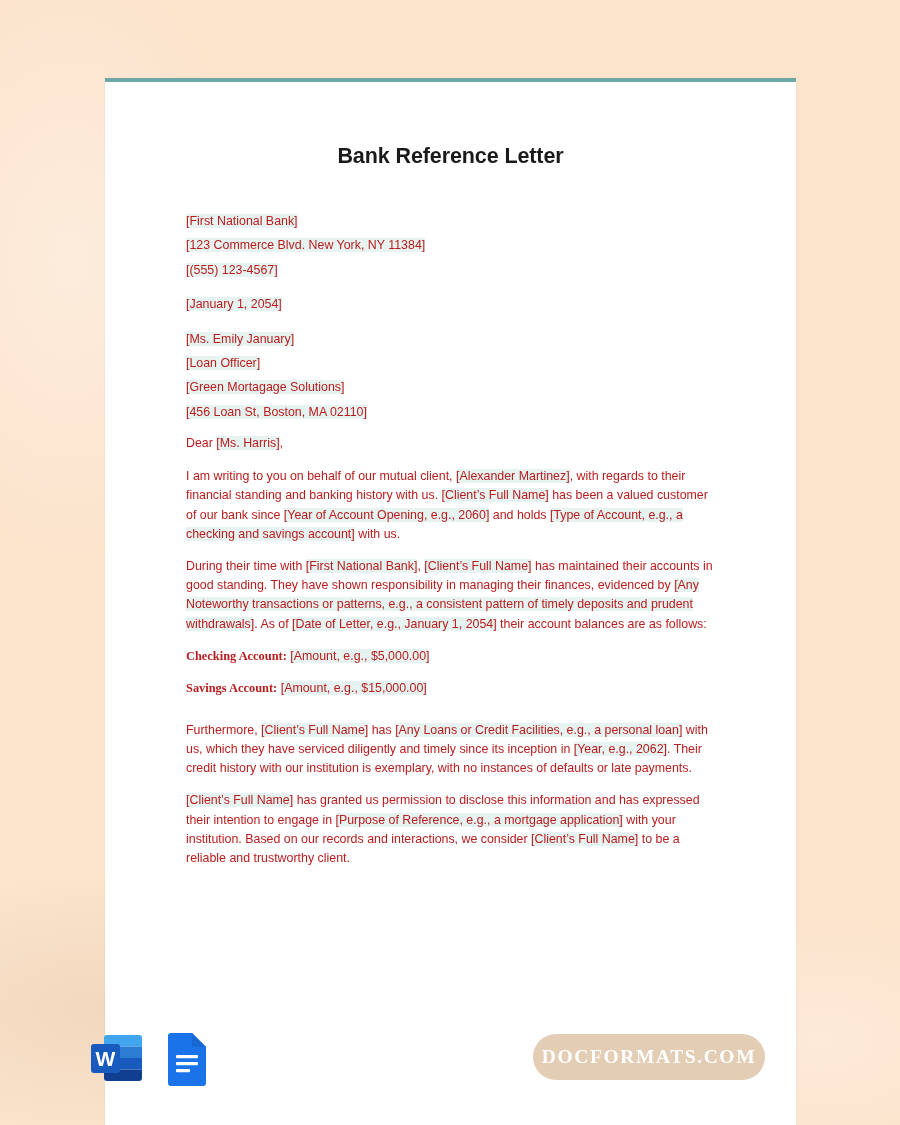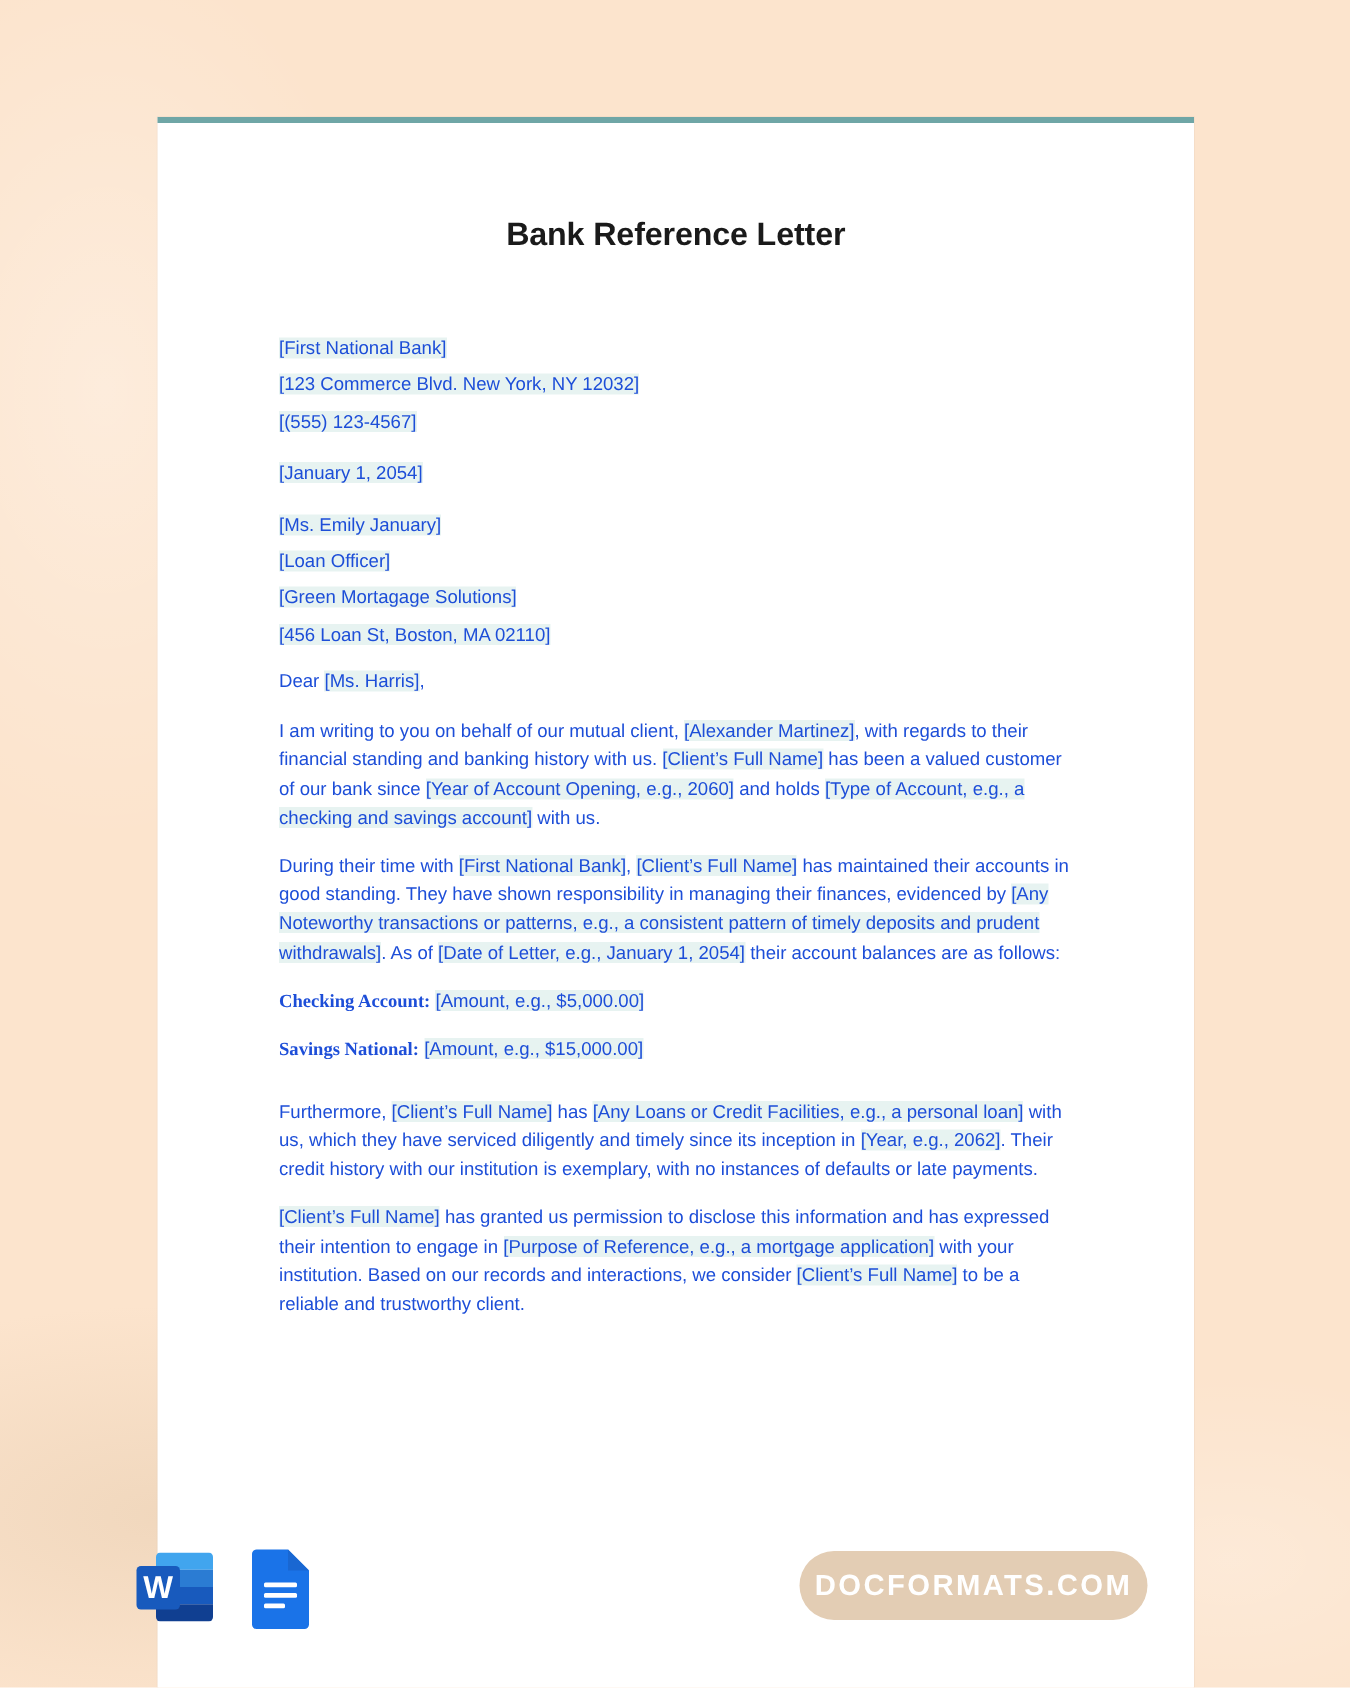--- a/index.html
+++ b/index.html
@@ -52,24 +52,24 @@
     font-size: 21.5px;
     font-weight: bold;
     color: #1a1a1a;
     letter-spacing: -0.1px;
     margin: 0;
     padding-top: 62px;
   }
 
   
   .letter {
-    margin-top: 51px;
+    margin-top: 40px;
     font-size: 12.4px;
     line-height: 1.93;
-    color: #1d4ed8;
+    color: #b91c1c;
   }
 
   .addr-line {
     margin: 0;
     line-height: 24.4px;
   }
 
   .block-gap { height: 10px; }
 
   p.para {
@@ -136,38 +136,38 @@
     align-items: center;
     justify-content: center;
     box-shadow: 0 0 0 7px rgba(255,255,255,0.22);
   }
 
   #brand-pill .brand-text {
     color: #ffffff;
     font-size: 19.5px;
     font-weight: bold;
     letter-spacing: 1.6px;
-    font-family: Liberation Sans, sans-serif;
+    font-family: Liberation Serif, serif;
   }
 </style>
 </head>
 <body>
 
 <div id="bg-sheen"></div>
 
 <div id="page">
   <div id="page-inner">
 
     <h1 class="doc-title">Bank Reference Letter</h1>
 
     <div class="letter">
 
       <div>
         <div class="addr-line"><span class="hl">[First National Bank]</span></div>
-        <div class="addr-line"><span class="hl">[123 Commerce Blvd. New York, NY 12032]</span></div>
+        <div class="addr-line"><span class="hl">[123 Commerce Blvd. New York, NY 11384]</span></div>
         <div class="addr-line"><span class="hl">[(555) 123-4567]</span></div>
       </div>
 
       <div class="block-gap"></div>
 
       <div class="addr-line"><span class="hl">[January 1, 2054]</span></div>
 
       <div class="block-gap"></div>
 
       <div>
@@ -179,21 +179,21 @@
 
       <div class="block-gap"></div>
 
       <p class="salutation"><span>Dear </span><span class="hl">[Ms. Harris]</span><span>,</span></p>
 
       <p class="para"><span>I am writing to you on behalf of our mutual client, </span><span class="hl">[Alexander Martinez]</span><span>, with regards to their financial standing and banking history with us. </span><span class="hl">[Client’s Full Name]</span><span> has been a valued customer of our bank since </span><span class="hl">[Year of Account Opening, e.g., 2060]</span><span> and holds </span><span class="hl">[Type of Account, e.g., a checking and savings account]</span><span> with us.</span></p>
 
       <p class="para"><span>During their time with </span><span class="hl">[First National Bank]</span><span>, </span><span class="hl">[Client’s Full Name]</span><span> has maintained their accounts in good standing. They have shown responsibility in managing their finances, evidenced by </span><span class="hl">[Any Noteworthy transactions or patterns, e.g., a consistent pattern of timely deposits and prudent withdrawals]</span><span>. As of </span><span class="hl">[Date of Letter, e.g., January 1, 2054]</span><span> their account balances are as follows:</span></p>
 
       <p class="balance-line"><span class="bold">Checking Account:</span> <span class="hl">[Amount, e.g., $5,000.00]</span></p>
-      <p class="balance-line"><span class="bold">Savings National:</span> <span class="hl">[Amount, e.g., $15,000.00]</span></p>
+      <p class="balance-line"><span class="bold">Savings Account:</span> <span class="hl">[Amount, e.g., $15,000.00]</span></p>
 
       <div class="block-gap"></div>
 
       <p class="para"><span>Furthermore, </span><span class="hl">[Client’s Full Name]</span><span> has </span><span class="hl">[Any Loans or Credit Facilities, e.g., a personal loan]</span><span> with us, which they have serviced diligently and timely since its inception in </span><span class="hl">[Year, e.g., 2062]</span><span>. Their credit history with our institution is exemplary, with no instances of defaults or late payments.</span></p>
 
       <p class="para last"><span class="hl">[Client’s Full Name]</span><span> has granted us permission to disclose this information and has expressed their intention to engage in </span><span class="hl">[Purpose of Reference, e.g., a mortgage application]</span><span> with your institution. Based on our records and interactions, we consider </span><span class="hl">[Client’s Full Name]</span><span> to be a reliable and trustworthy client.</span></p>
 
     </div>
 
     <div class="copyright">© Docformats.com</div>

